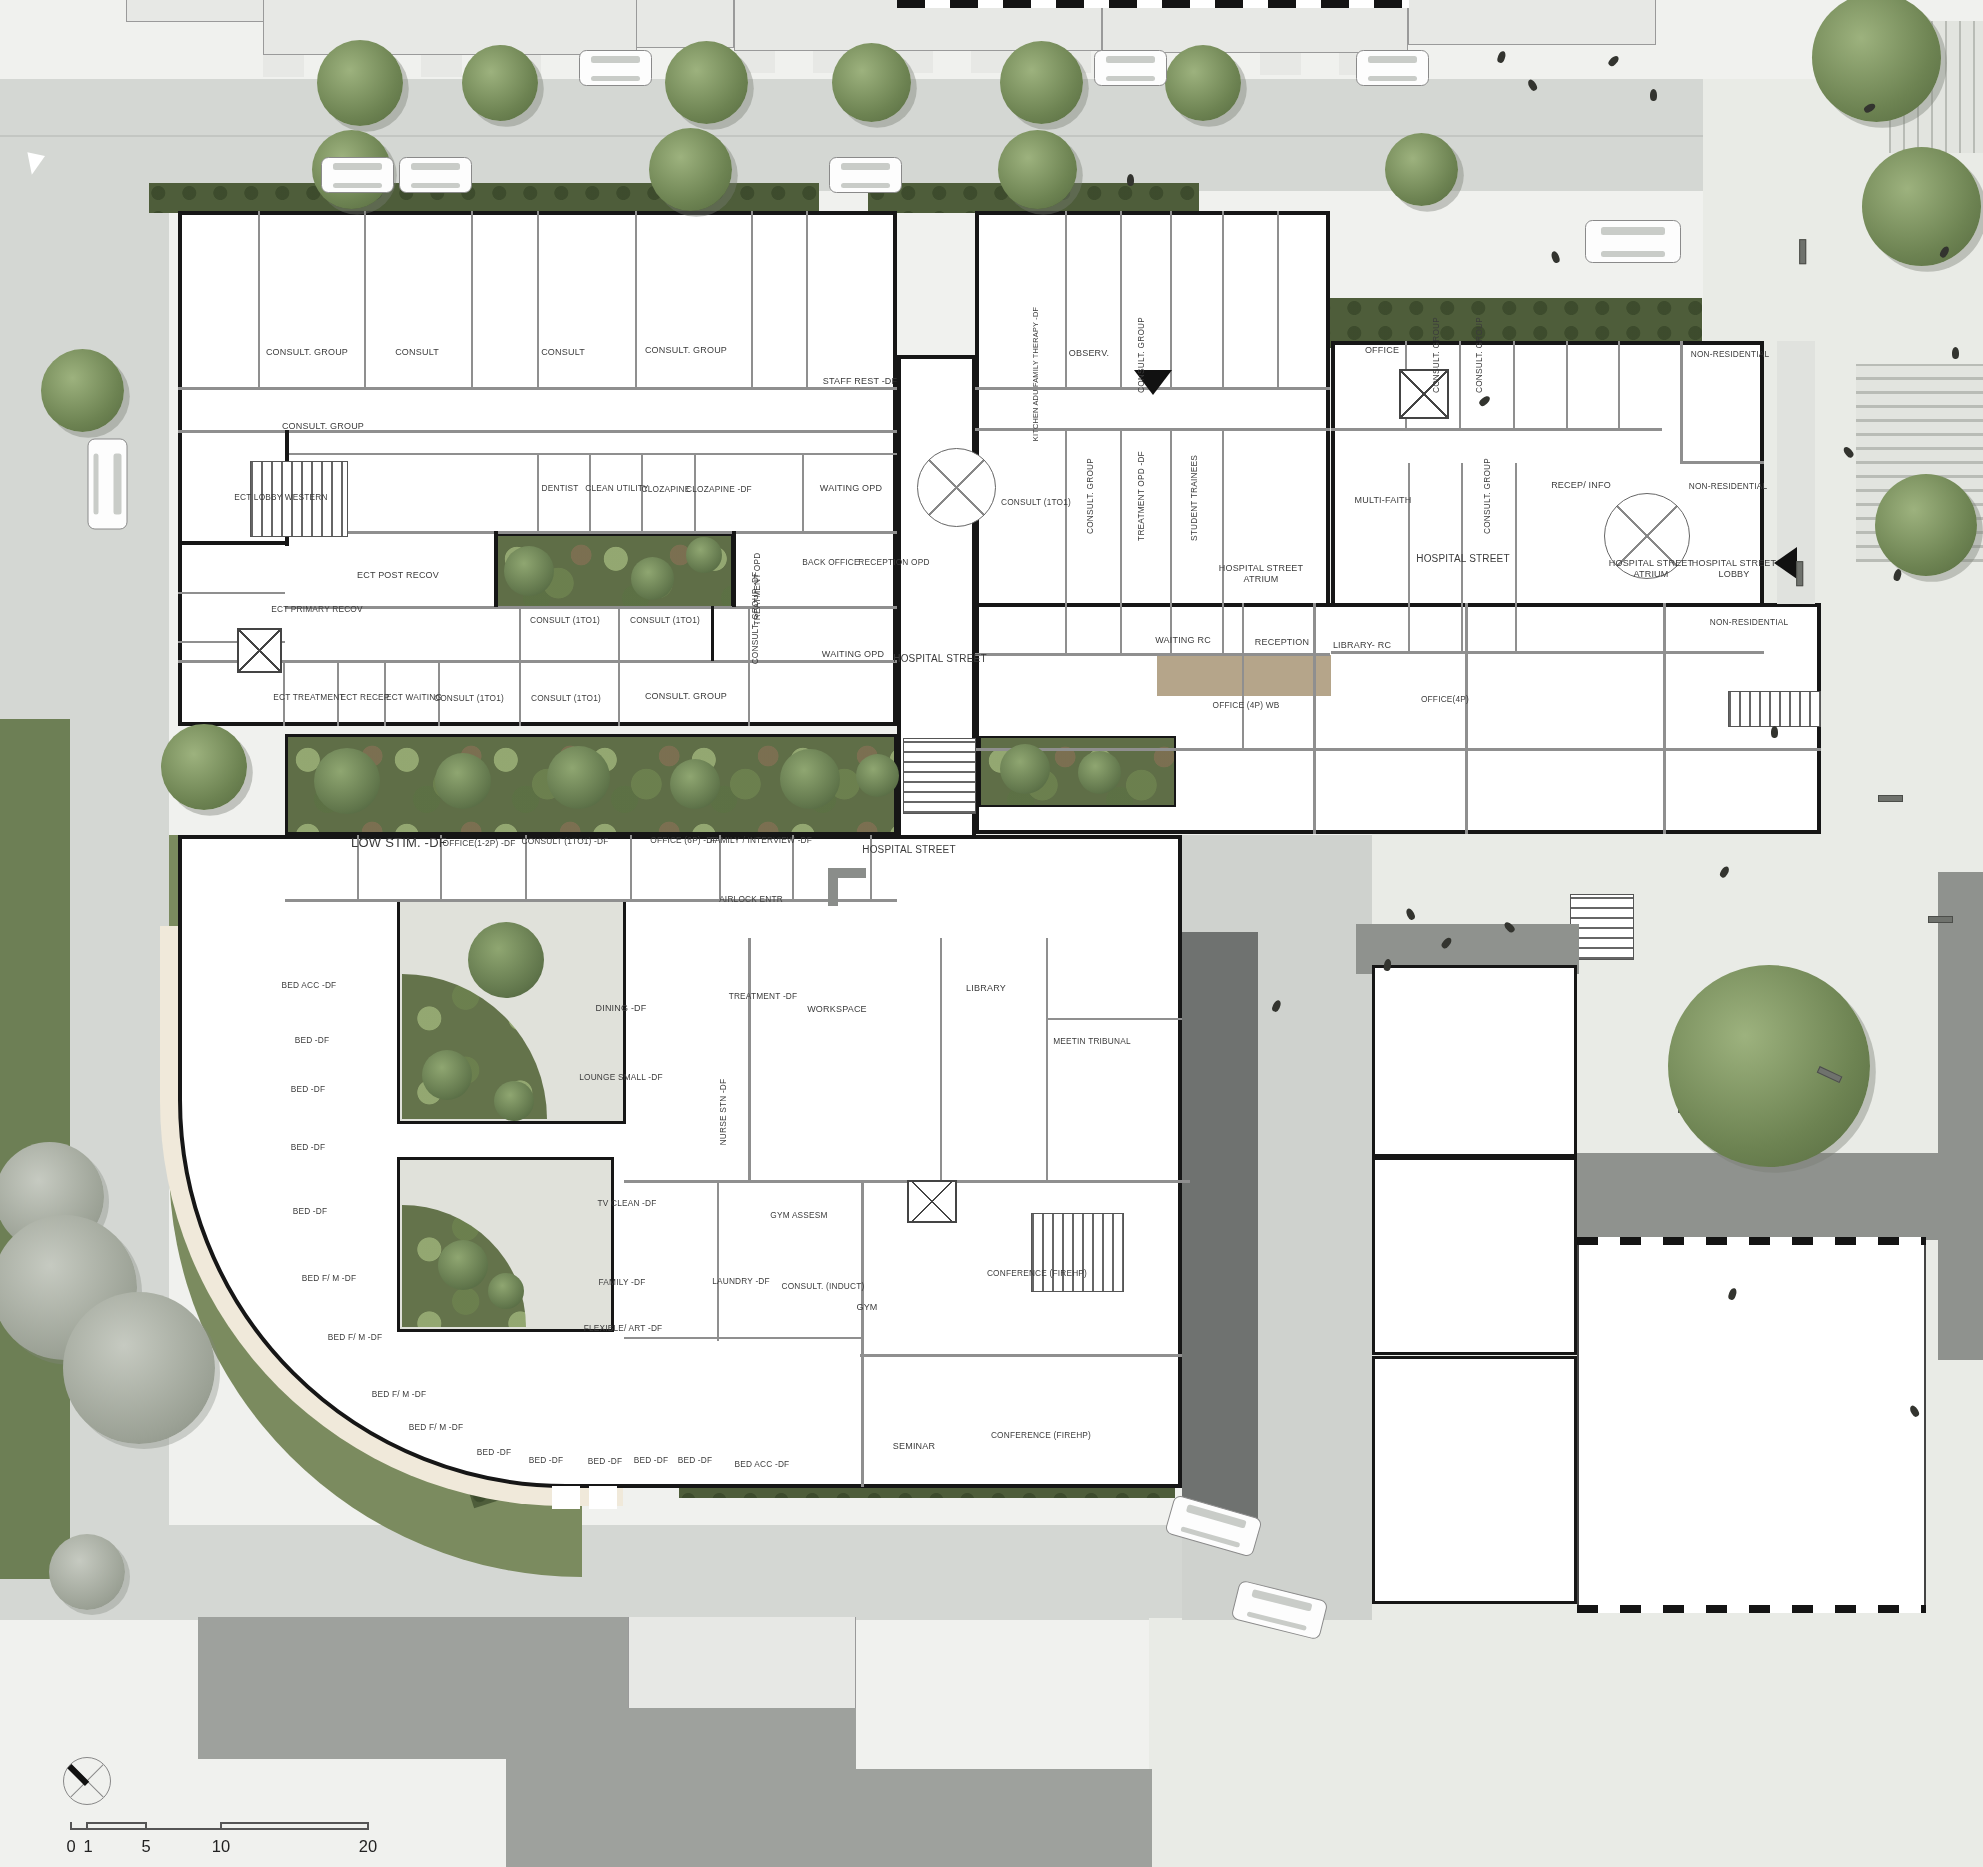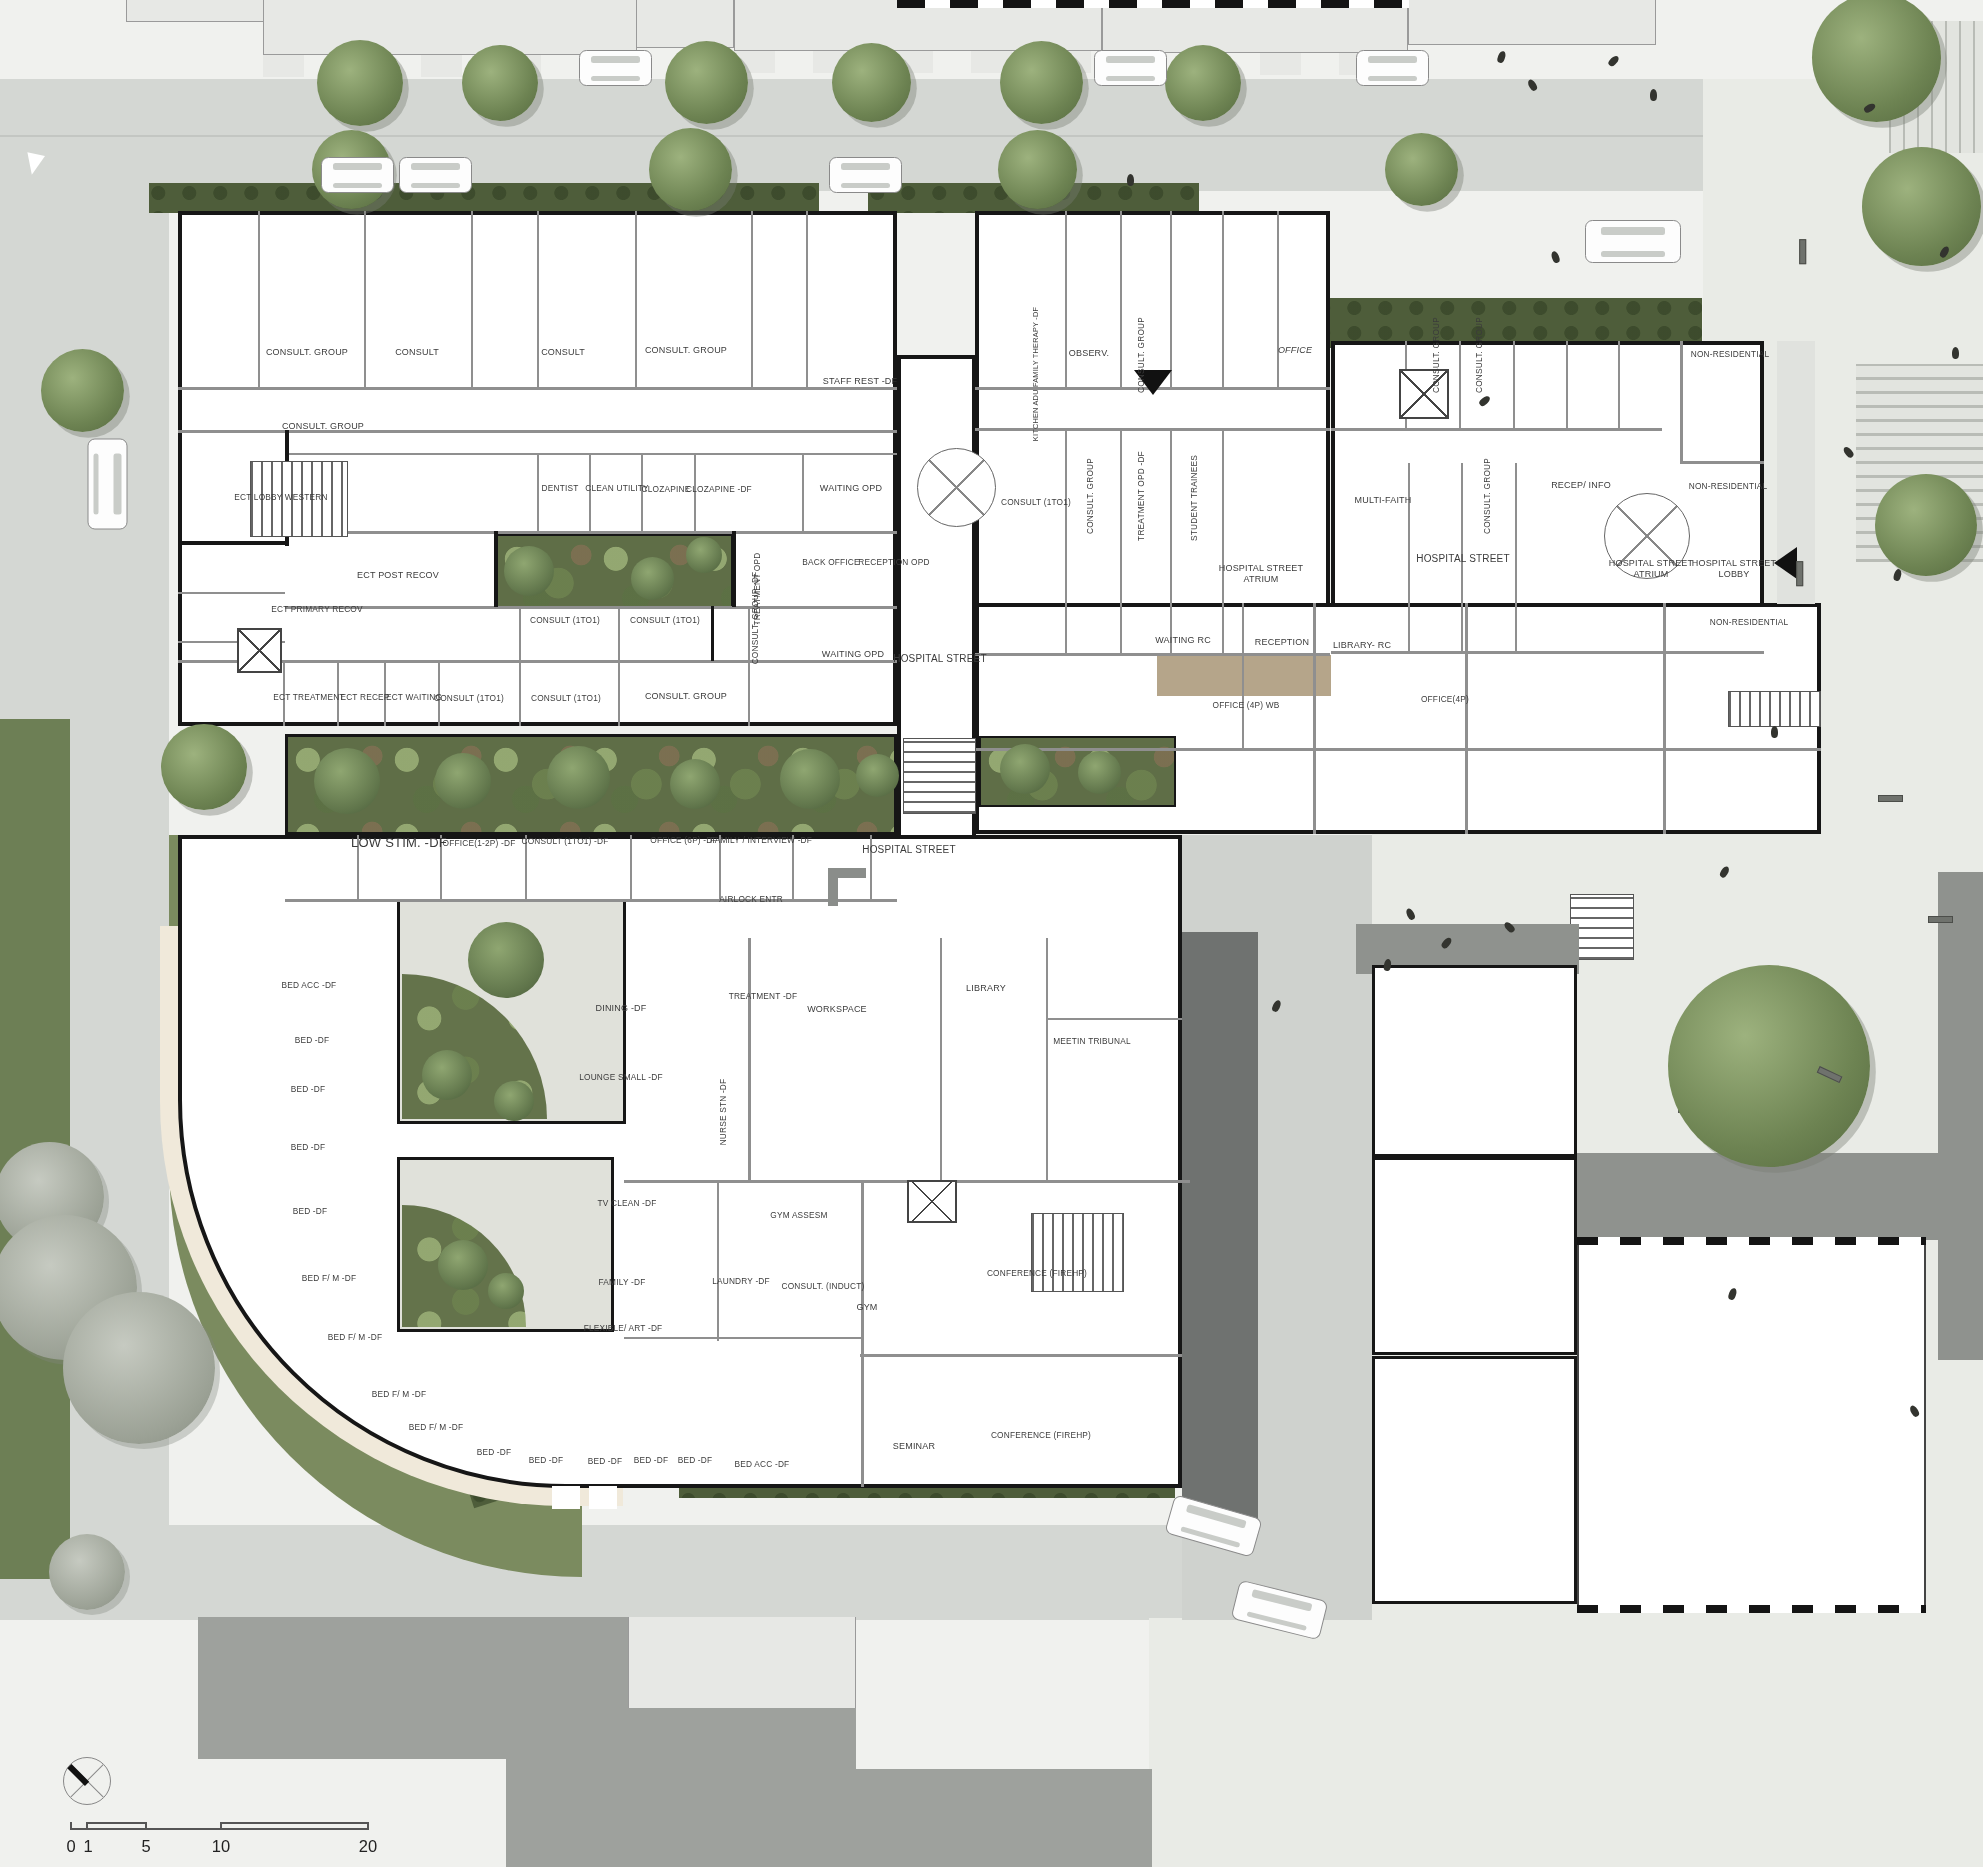--- a/index.html
+++ b/index.html
@@ -373,21 +373,21 @@
       <span class="lbl" style="left: 469px; top: 698px; font-size: 8.3px; transform: translate(-50%, -50%);">CONSULT (1TO1)</span>
       <span class="lbl" style="left: 566px; top: 698px; font-size: 8.3px; transform: translate(-50%, -50%);">CONSULT (1TO1)</span>
       <span class="lbl" style="left: 686px; top: 697px; transform: translate(-50%, -50%);">CONSULT. GROUP</span>
       <span class="lbl" style="left: 1036px; top: 374px; font-size: 7.4px; transform: translate(-50%, -50%) rotate(-90deg);">KITCHEN ADU FAMILY THERAPY -DF</span>
       <span class="lbl" style="left: 1089px; top: 354px; transform: translate(-50%, -50%);">OBSERV.</span>
       <span class="lbl" style="left: 1141px; top: 355px; font-size: 8.3px; transform: translate(-50%, -50%) rotate(-90deg);">CONSULT. GROUP</span>
       <span class="lbl" style="left: 1036px; top: 502px; font-size: 8.3px; transform: translate(-50%, -50%);">CONSULT (1TO1)</span>
       <span class="lbl" style="left: 1090px; top: 496px; font-size: 8.3px; transform: translate(-50%, -50%) rotate(-90deg);">CONSULT. GROUP</span>
       <span class="lbl" style="left: 1141px; top: 496px; font-size: 8.3px; transform: translate(-50%, -50%) rotate(-90deg);">TREATMENT OPD -DF</span>
       <span class="lbl" style="left: 1194px; top: 498px; font-size: 8.3px; transform: translate(-50%, -50%) rotate(-90deg);">STUDENT TRAINEES</span>
-      <span class="lbl" style="left: 1295px; top: 351px; transform: translate(-50%, -50%); font-style: italic;">OFFICE</span>
+      <span class="lbl" style="left: 1382px; top: 351px; transform: translate(-50%, -50%);">OFFICE</span>
       <span class="lbl" style="left: 1436px; top: 355px; font-size: 8.3px; transform: translate(-50%, -50%) rotate(-90deg);">CONSULT. GROUP</span>
       <span class="lbl" style="left: 1479px; top: 355px; font-size: 8.3px; transform: translate(-50%, -50%) rotate(-90deg);">CONSULT. GROUP</span>
       <span class="lbl" style="left: 1383px; top: 501px; transform: translate(-50%, -50%);">MULTI-FAITH</span>
       <span class="lbl" style="left: 1487px; top: 496px; font-size: 8.3px; transform: translate(-50%, -50%) rotate(-90deg);">CONSULT. GROUP</span>
       <span class="lbl" style="left: 1581px; top: 486px; transform: translate(-50%, -50%);">RECEP/ INFO</span>
       <span class="lbl" style="left: 1730px; top: 354px; font-size: 8.3px; transform: translate(-50%, -50%);">NON-RESIDENTIAL</span>
       <span class="lbl" style="left: 1728px; top: 486px; font-size: 8.3px; transform: translate(-50%, -50%);">NON-RESIDENTIAL</span>
       <span class="lbl" style="left: 1749px; top: 622px; font-size: 8.3px; transform: translate(-50%, -50%);">NON-RESIDENTIAL</span>
       <span class="lbl" style="left: 1463px; top: 559px; font-size: 10px; transform: translate(-50%, -50%);">HOSPITAL STREET</span>
       <span class="lbl" style="left: 1651px; top: 569px; font-size: 9px; transform: translate(-50%, -50%);">HOSPITAL STREET

